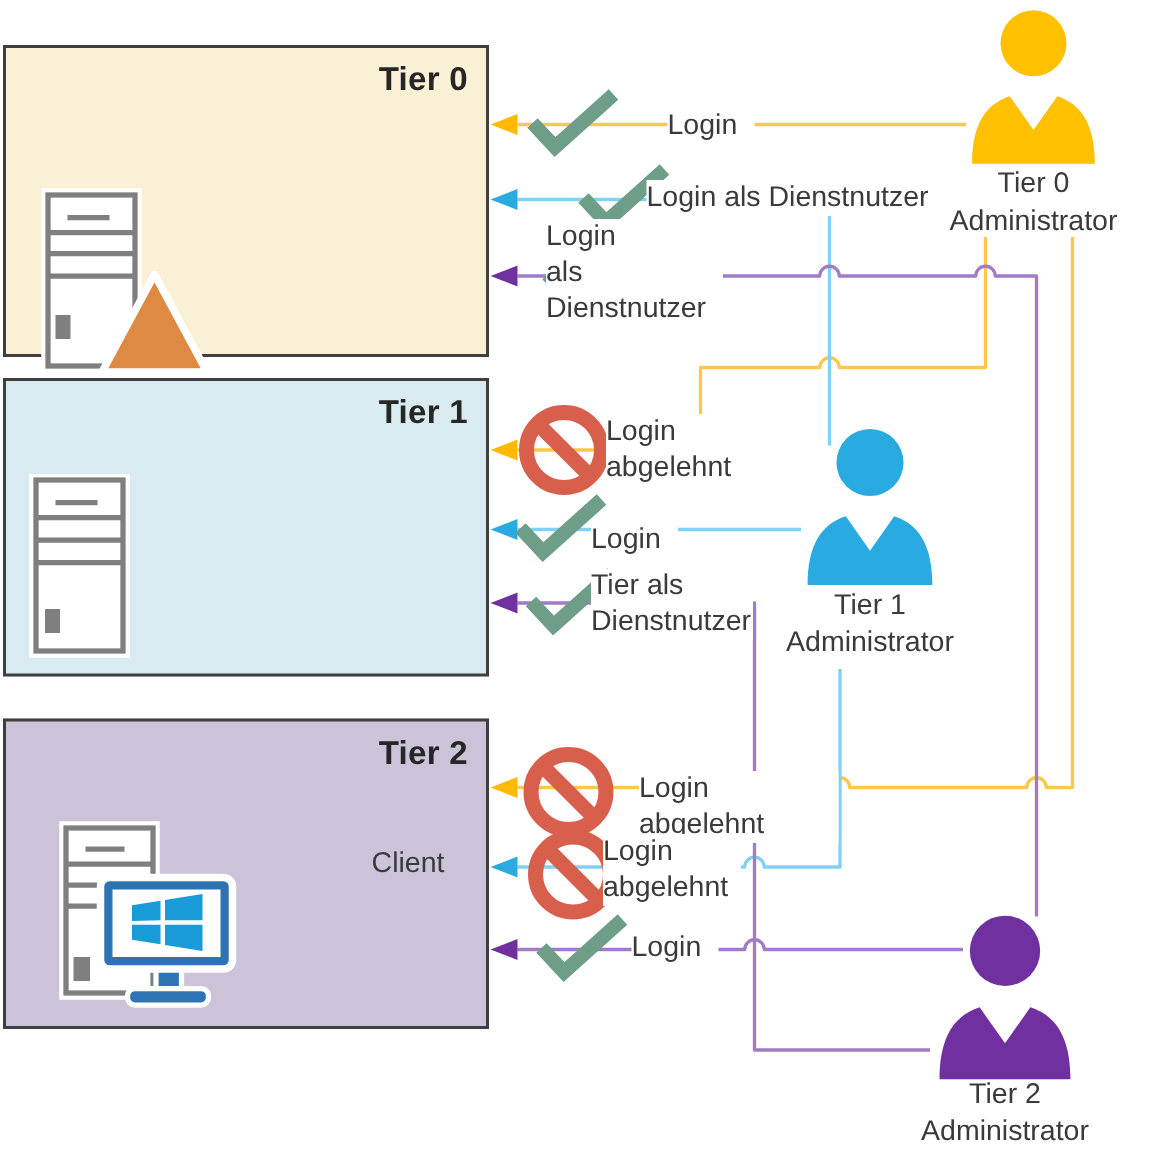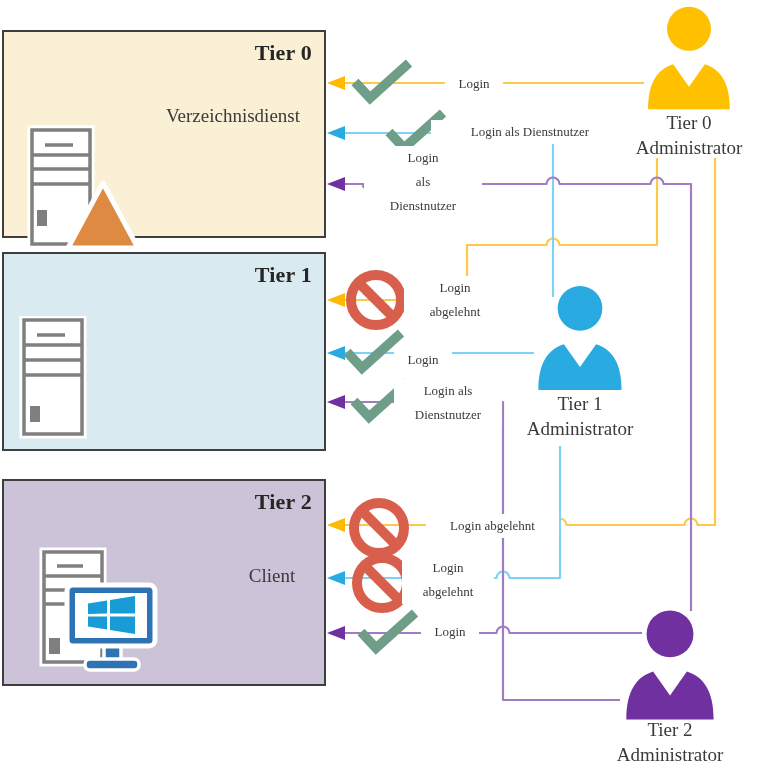--- a/index.html
+++ b/index.html
@@ -1,18 +1,18 @@
 <!DOCTYPE html>
 <html style="--canvas_bg: #FFFFFF; --box_border: #3F3F3F; --tier0_fill: #FAF0D5; --tier1_fill: #D9EAF1; --tier2_fill: #CCC3D8; --text: #3A3A3A; --admin0: #FFC000; --admin1: #29ABE2; --admin2: #7030A0; --wire_yellow: #FFC84A; --wire_blue: #7FD1F5; --wire_purple: #A07CC5; --arrow_yellow: #FFB900; --arrow_blue: #29ABE2; --arrow_purple: #7030A0; --check_green: #6F9E88; --deny_red: #D95F4D; --server_gray: #7F7F7F; --triangle_orange: #DE8A43; --monitor_blue: #2E74B5; --windows_blue: #189BD7;"><head>
 <meta charset="utf-8">
 <style>
   html,body{margin:0;padding:0;background:#fff;}
   .canvas{
     position:relative;width:768px;height:781px;background:var(--canvas_bg,#fff);
-    font-family:Liberation Serif, serif;overflow:hidden;border-radius:18px;
+    font-family:Liberation Sans, sans-serif;overflow:hidden;border-radius:18px;
   }
   .tier-box{
     position:absolute;left:2px;width:320px;
     border:2px solid var(--box_border);box-sizing:content-box;
   }
   .tier-box.t0{top:30px;height:204px;background:var(--tier0_fill);}
   .tier-box.t1{top:252px;height:195px;background:var(--tier1_fill);}
   .tier-box.t2{top:479px;height:203px;background:var(--tier2_fill);}
   .tier-title{
     position:absolute;right:12px;top:8px;font-size:22px;font-weight:600;
@@ -30,22 +30,22 @@
   .wire.y{stroke:var(--wire_yellow);}
   .wire.b{stroke:var(--wire_blue);}
   .wire.p{stroke:var(--wire_purple);}
   .ah.y{fill:var(--arrow_yellow);}
   .ah.b{fill:var(--arrow_blue);}
   .ah.p{fill:var(--arrow_purple);}
   .chk{fill:none;stroke:var(--check_green);stroke-width:9.5px;stroke-linecap:butt;stroke-linejoin:miter;}
   .deny circle{fill:none;stroke:var(--deny_red);stroke-width:10px;}
   .deny line{stroke:var(--deny_red);stroke-width:10px;}
   .wire-label{
-    position:absolute;background:#fff;white-space:pre-line;text-align:center;
-    font-size:13px;line-height:24px;color:var(--text);
+    position:absolute;background:#fff;white-space:pre-line;text-align:left;
+    font-size:19px;line-height:24px;color:var(--text);
   }
   .admin{position:absolute;}
   .admin .head{fill:currentColor;}
   .admin .torso{fill:currentColor;}
   .admin.a0{color:var(--admin0);}
   .admin.a1{color:var(--admin1);}
   .admin.a2{color:var(--admin2);}
   .admin-label{
     position:absolute;text-align:center;white-space:pre-line;
     font-size:19px;line-height:25px;color:var(--text);
@@ -60,21 +60,20 @@
   .mon-stand{fill:var(--monitor_blue);stroke:#fff;stroke-width:3.5px;}
   .win-pane{fill:var(--windows_blue);}
 </style>
 </head>
 <body>
 
 <div class="canvas">
 
   <div class="tier-box t0">
     <div class="tier-title">Tier 0</div>
-    <div class="tier-label">Verzeichnisdienst</div>
     <svg class="tier-icon" style="left:22px;top:62px;" width="118" height="160" viewBox="0 0 118 160">
       <rect class="srv-halo" x="6" y="36" width="58" height="114"></rect>
       <rect class="srv-outline" x="6" y="36" width="58" height="114"></rect>
       <line class="srv-line" x1="19" y1="51" x2="47" y2="51"></line>
       <line class="srv-line" x1="6" y1="61" x2="64" y2="61"></line>
       <line class="srv-line" x1="6" y1="75" x2="64" y2="75"></line>
       <line class="srv-line" x1="6" y1="90" x2="64" y2="90"></line>
       <rect class="srv-sq" x="11" y="116" width="10" height="16"></rect>
       <polygon class="tri" points="77,89 112,154 42,154"></polygon>
     </svg>
@@ -163,21 +162,21 @@
   </svg>
 
   <div class="wire-label" style="left:445px;top:72px;width:58px;">Login</div>
   <div class="wire-label" style="left:431px;top:120px;width:198px;">Login als Dienstnutzer</div>
   <div class="wire-label" style="left:364px;top:146px;width:118px;">Login
 als
 Dienstnutzer</div>
   <div class="wire-label" style="left:404px;top:276px;width:102px;">Login
 abgelehnt</div>
   <div class="wire-label" style="left:394px;top:348px;width:58px;">Login</div>
-  <div class="wire-label" style="left:394px;top:379px;width:108px;">Login als
+  <div class="wire-label" style="left:394px;top:379px;width:108px;">Tier als
 Dienstnutzer</div>
   <div class="wire-label" style="left:426px;top:514px;width:133px;">Login abgelehnt</div>
   <div class="wire-label" style="left:402px;top:556px;width:92px;">Login
 abgelehnt</div>
   <div class="wire-label" style="left:421px;top:620px;width:58px;">Login</div>
 
   <svg class="admin a0" style="left:644px;top:6px;" width="90" height="104" viewBox="0 0 88 100">
     <circle class="head" cx="44" cy="21.5" r="21.5"></circle>
     <path class="torso" d="M4,100 C4,74 13,61 28.5,56 L44,78 L59.5,56 C75,61 84,74 84,100 Z"></path>
   </svg>

